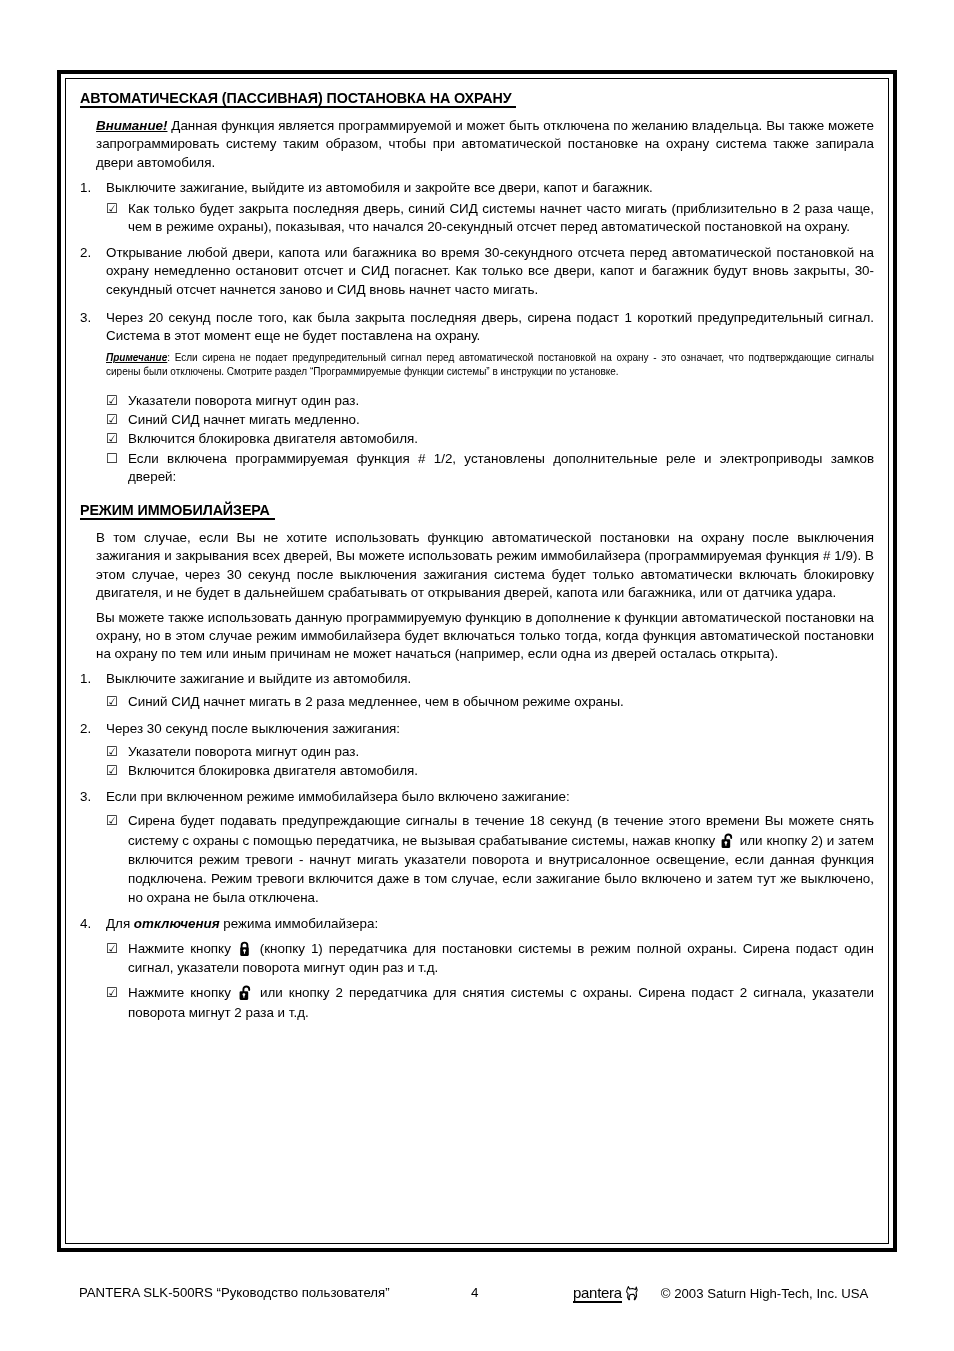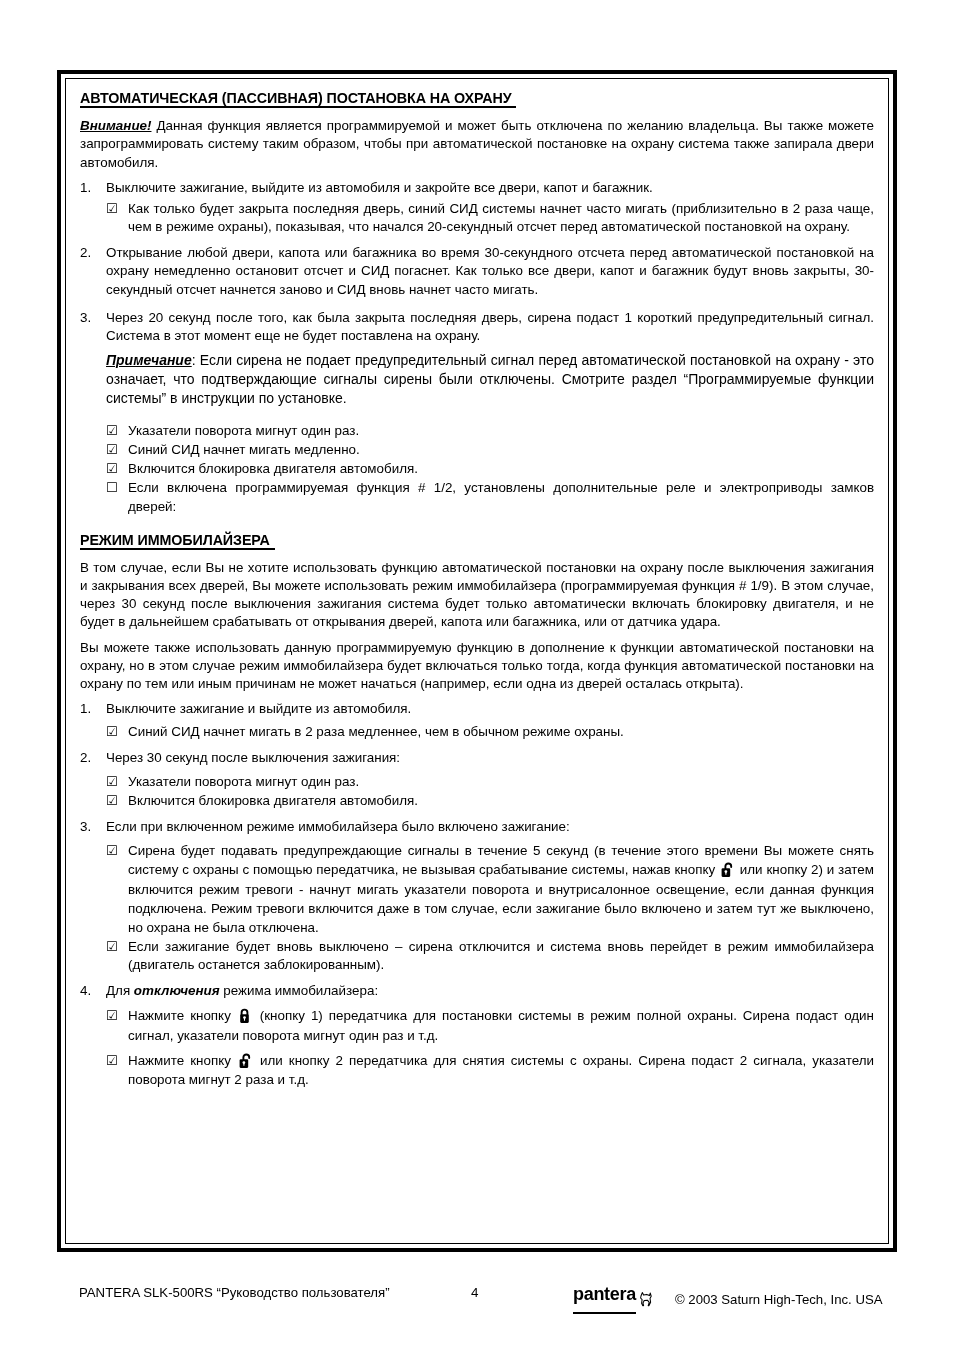--- a/index.html
+++ b/index.html
@@ -48,21 +48,21 @@
     border-bottom: 2px solid #000;
     padding-bottom: 1px;
     padding-right: 5px;
   }
   .sec-head-wrap { line-height: 1; }
 
   .para {
     font-size: 13.4px;
     line-height: 1.355;
     text-align: justify;
-    margin: 0 0 7px 0;
+    margin: 0 0 7px 16px;
     hyphens: manual;
   }
 
   
   .numitem {
     font-size: 13.4px;
     line-height: 1.355;
     text-align: justify;
     margin: 0 0 3px 0;
     padding-left: 26px;
@@ -99,21 +99,21 @@
     text-indent: -22px;
   }
   .dashitem .dash {
     display: inline-block;
     width: 22px;
     text-indent: 0;
   }
 
   
   .subpara {
-    font-size: 14px;
+    font-size: 10px;
     line-height: 1.355;
     text-align: justify;
     margin: 6px 0 7px 0;
     padding-left: 26px;
   }
 
   .bi-u {
     font-weight: bold;
     font-style: italic;
     text-decoration: underline;
@@ -162,25 +162,25 @@
   }
   .footer-right {
     position: absolute;
     left: 516px;
     top: 2px;
     white-space: nowrap;
     display: flex;
     align-items: center;
   }
   .brand {
-    font-weight: bold;
-    font-size: 18px;
+    font-weight: normal;
+    font-size: 15px;
     letter-spacing: -0.3px;
     border-bottom: 2px solid #000;
-    padding-bottom: 8px;
+    padding-bottom: 0px;
     line-height: 1.05;
   }
   .brand-mark {
     display: inline-block;
     width: 17px;
     height: 17px;
     margin: 0 4px 0 2px;
     vertical-align: -3px;
   }
   .copy {
@@ -232,28 +232,27 @@
     <div class="gap-sm"></div>
 
     <p class="numitem"><span class="num">2.</span><span>Через 30 секунд после выключения зажигания:</span></p>
     <p class="ckitem" style="margin-top:5px;"><span class="ck">☑</span><span>Указатели поворота мигнут один раз.</span></p>
     <p class="ckitem"><span class="ck">☑</span><span>Включится блокировка двигателя автомобиля.</span></p>
 
     <div class="gap-sm"></div>
 
     <p class="numitem"><span class="num">3.</span><span>Если при включенном режиме иммобилайзера было включено зажигание:</span></p>
 
-    <p class="ckitem" style="margin-top:5px;line-height:1.42;"><span class="ck">☑</span><span>Сирена будет подавать предупреждающие сигналы в течение 5 секунд (в течение этого времени Вы можете снять систему с охраны с помощью передатчика, не вызывая срабатывание системы, нажав кнопку </span><span class="lock-ico"><svg width="13" height="16" viewBox="0 0 13 16">
+    <p class="ckitem" style="margin-top:5px;line-height:1.42;"><span class="ck">☑</span><span>Сирена будет подавать предупреждающие сигналы в течение 18 секунд (в течение этого времени Вы можете снять систему с охраны с помощью передатчика, не вызывая срабатывание системы, нажав кнопку </span><span class="lock-ico"><svg width="13" height="16" viewBox="0 0 13 16">
             <path d="M4.4 6.6 V4.3 C4.4 2.6 5.7 1.5 7.3 1.5 C8.9 1.5 10.2 2.6 10.2 4.3 V5.0" fill="none" stroke="#000" stroke-width="1.9" stroke-linecap="round"></path>
             <rect x="0.6" y="6.3" width="8.6" height="8.6" rx="1.1" fill="#000"></rect>
             <circle cx="4.9" cy="9.6" r="1.35" fill="#fff"></circle>
             <rect x="4.35" y="9.6" width="1.1" height="3.1" fill="#fff"></rect>
           </svg></span><span> или кнопку 2) и затем включится режим тревоги - начнут мигать указатели поворота и внутрисалонное освещение, если данная функция подключена. Режим тревоги включится даже в том случае, если зажигание было включено и затем тут же выключено, но охрана не была отключена.</span></p>
 
-    <p class="ckitem"><span class="ck">☑</span><span>Если зажигание будет вновь выключено – сирена отключится и система вновь перейдет в режим иммобилайзера (двигатель останется заблокированным).</span></p>
 
     <div class="gap-sm"></div>
 
     <p class="numitem"><span class="num">4.</span><span>Для </span><span class="bi">отключения</span><span> режима иммобилайзера:</span></p>
 
     <p class="ckitem" style="margin-top:6px;line-height:1.42;"><span class="ck">☑</span><span>Нажмите кнопку </span><span class="lock-ico"><svg width="13" height="16" viewBox="0 0 13 16">
             <path d="M2.6 6.5 V4.4 C2.6 2.7 3.9 1.6 5.5 1.6 C7.1 1.6 8.4 2.7 8.4 4.4 V6.5" fill="none" stroke="#000" stroke-width="1.9" stroke-linecap="round"></path>
             <rect x="1.2" y="6.3" width="8.6" height="8.6" rx="1.1" fill="#000"></rect>
             <circle cx="5.5" cy="9.6" r="1.35" fill="#fff"></circle>
             <rect x="4.95" y="9.6" width="1.1" height="3.1" fill="#fff"></rect>

